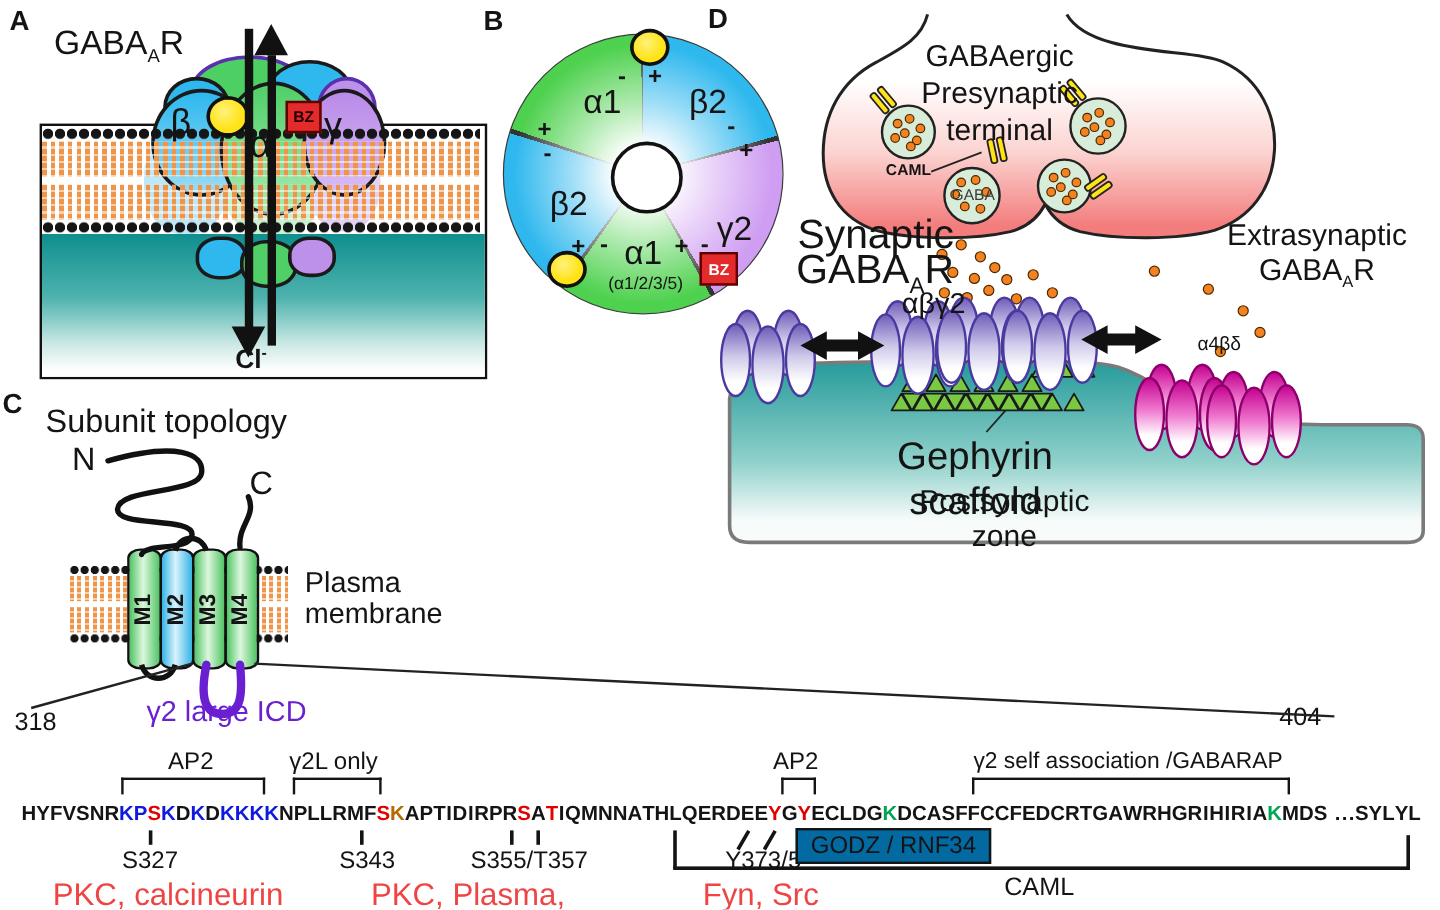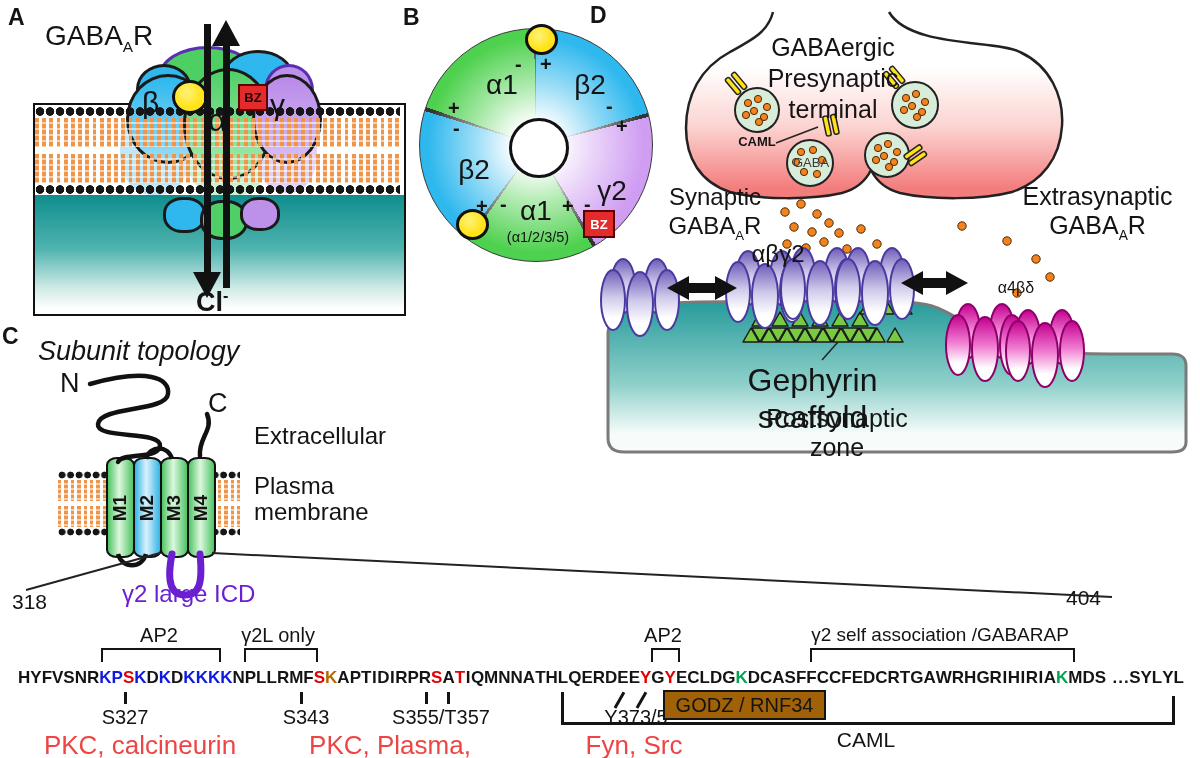--- a/index.html
+++ b/index.html
@@ -70,21 +70,21 @@
 
   
   .seq-block{left:0;top:618px;width:1200px;height:140px;}
   #seq-row{position:absolute;left:18px;top:48px;width:1166px;display:flex;}
   .sq{flex:1 1 0;text-align:center;font-weight:bold;font-size:17px;line-height:24px;color:#141414;}
   .sq.b{color:#0f1ae0}.sq.r{color:#e30000}.sq.o{color:#b36a00}.sq.g{color:#00a651}
   .brk{position:absolute;height:12px;border:2.5px solid #141414;border-bottom:none;top:30px;}
   .ann{position:absolute;font-size:20px;text-align:center;}
   .tick{position:absolute;width:2.5px;height:12px;background:#141414;top:74px;}
   .slash{position:absolute;width:2.5px;height:18px;background:#141414;top:73px;transform:rotate(30deg);}
-  .gbox{position:absolute;left:663px;top:72px;width:159px;height:26px;border:2.5px solid #141414;background:#a16207;
+  .gbox{position:absolute;left:663px;top:72px;width:159px;height:26px;border:2.5px solid #141414;background:#0369a1;
         display:flex;align-items:center;justify-content:center;font-size:20px;}
   .red-lab{position:absolute;font-size:26px;color:#ef4444;text-align:center;top:112px;}
   .caml-seg{position:absolute;background:#141414;}
 </style>
 </head>
 <body>
 
 <div class="abs" style="left:0;top:0;width:420px;height:320px;">
   <div class="abs pl" style="left:8px;top:4px;">A</div>
   <div class="abs" style="left:45px;top:20px;font-size:28px;">
@@ -123,21 +123,21 @@
   <div class="greek" style="left:142px;top:86px;">β</div>
   <div class="greek" style="left:208px;top:102px;font-size:32px;">α</div>
   <div class="greek" style="left:270px;top:88px;">γ</div>
   <div class="ycirc" style="left:172px;top:80px;width:30px;height:28px;z-index:4;"></div>
   <div class="bz-a">BZ</div>
 
   <div class="chan" style="left:204px;top:24px;width:7px;height:250px;"></div>
   <div class="chan" style="left:223px;top:46px;width:7px;height:242px;"></div>
   <div class="tri" style="left:193px;top:272px;border-left:14px solid transparent;border-right:14px solid transparent;border-top:26px solid #111;"></div>
   <div class="tri" style="left:212px;top:20px;border-left:14px solid transparent;border-right:14px solid transparent;border-bottom:26px solid #111;"></div>
-  <div class="abs" style="left:196px;top:286px;font-weight:bold;font-size:27px;z-index:6;">
+  <div class="abs" style="left:196px;top:286px;font-weight:bold;font-size:22px;z-index:6;">
     <span>Cl</span><sup class="sm">-</sup>
   </div>
 </div>
 
 <div class="abs pb">
   <div class="abs pl" style="left:3px;top:4px;">B</div>
   <div class="pb-circle">
     <div class="pb-hole"></div>
     <div class="pb-lab" style="left:52px;top:40px;">α1</div>
     <div class="pb-lab" style="left:140px;top:40px;">β2</div>
@@ -156,24 +156,23 @@
     <div class="pb-sign" style="left:142px;top:166px;">+</div>
     <div class="pb-sign" style="left:164px;top:164px;">-</div>
     <div class="ycirc" style="left:105px;top:-5px;width:27px;height:25px;"></div>
     <div class="ycirc" style="left:36px;top:180px;width:27px;height:25px;"></div>
     <div class="bz-b">BZ</div>
   </div>
 </div>
 
 <div class="abs pc">
   <div class="abs pl" style="left:2px;top:1px;">C</div>
-  <div class="abs" style="left:38px;top:14px;font-size:27px;font-style:italic;">Subunit topology</div>
+  <div class="abs" style="left:38px;top:14px;font-size:27px;">Subunit topology</div>
   <div class="abs" style="left:60px;top:46px;font-size:27px;">N</div>
   <div class="abs" style="left:208px;top:66px;font-size:27px;">C</div>
-  <div class="abs" style="left:254px;top:100px;font-size:24px;">Extracellular</div>
   <div class="abs" style="left:254px;top:150px;font-size:24px;">Plasma</div>
   <div class="abs" style="left:254px;top:176px;font-size:24px;">membrane</div>
 
   <div class="abs pc-mem">
     <div class="mem-dots-s"></div>
     <div class="mem-tails-s"></div>
     <div class="mem-gap-s"></div>
     <div class="mem-tails-s"></div>
     <div class="mem-dots-s"></div>
   </div>
@@ -342,21 +341,21 @@
     <polygon fill="#111" points="321,283 343,271 343,278 366,278 366,271 388,283 366,295 366,288 343,288 343,295"></polygon>
   </svg>
 
   <div class="pd-lab" style="left:153px;top:32px;width:200px;font-size:25px;line-height:31px;">
     <div>GABAergic</div>
     <div>Presynaptic</div>
     <div>terminal</div>
   </div>
   <div class="pd-lab" style="left:152px;top:134px;width:50px;font-size:13px;font-weight:bold;">CAML</div>
   <div class="pd-lab" style="left:208px;top:155px;width:46px;font-size:13px;color:#3a3a3a;">GABA</div>
-  <div class="pd-lab" style="left:55px;top:182px;width:160px;font-size:24px;line-height:29px;">
+  <div class="pd-lab" style="left:55px;top:182px;width:160px;font-size:34px;line-height:29px;text-align:right;">
     <div>Synaptic</div>
     <div><span>GABA</span><sub class="sm">A</sub><span>R</span></div>
   </div>
   <div class="pd-lab" style="left:430px;top:182px;width:175px;font-size:25px;line-height:29px;">
     <div>Extrasynaptic</div>
     <div><span>GABA</span><sub class="sm">A</sub><span>R</span></div>
   </div>
   <div class="pd-lab" style="left:153px;top:240px;width:90px;font-size:24px;">αβγ2</div>
   <div class="pd-lab" style="left:394px;top:279px;width:84px;font-size:16px;">α4βδ</div>
   <div class="pd-lab" style="left:140px;top:362px;width:185px;font-size:32px;">Gephyrin scaffold</div>

